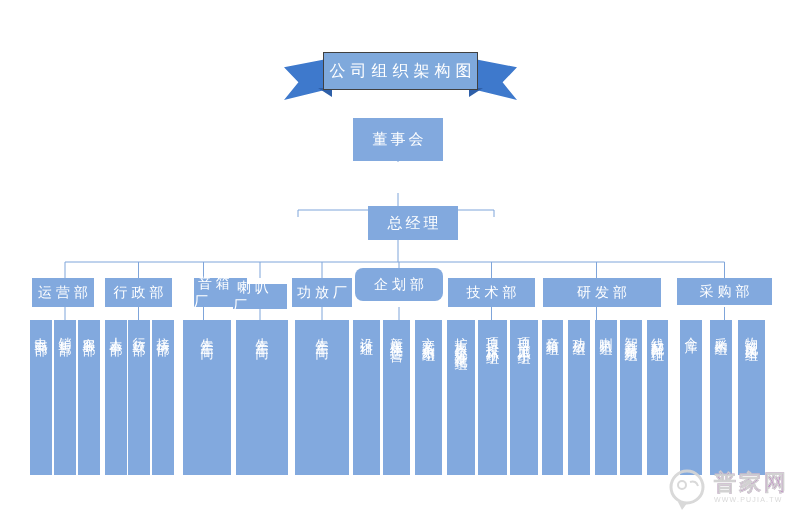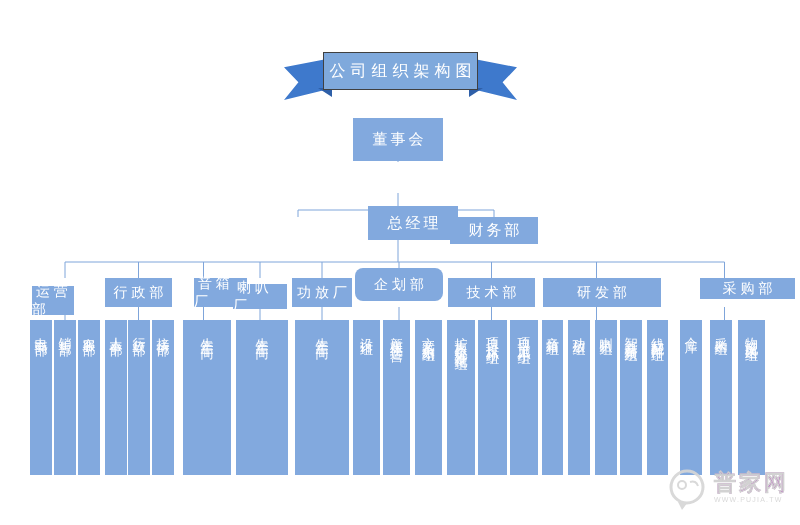--- a/index.html
+++ b/index.html
@@ -78,24 +78,23 @@
   <div class="banner">
     <div class="tail tail-left"></div>
     <div class="tail tail-right"></div>
     <div class="fold fold-left"></div>
     <div class="fold fold-right"></div>
     <div class="center">公司组织架构图</div>
   </div>
 
   <div class="node top" style="left:353px;top:118px;width:90px;height:43px;">董事会</div>
   <div class="node top" style="left:368px;top:162px;width:90px;height:34px;margin-top:44px;">总经理</div>
-  <div class="node top" style="left:450px;top:217px;width:88px;height:27px;">财务部</div>
 
   <div id="dept-layer">
-      <div class="node dept" style="left: 32px; top: 286px; width: 42px; height: 29px;">运营部</div>
+      <div class="node dept" style="left: 32px; top: 278px; width: 62px; height: 29px;">运营部</div>
       <div class="col" style="left: 30px; top: 320px; width: 22px; height: 155px;">
         <span>电商部</span>
       </div>
       <div class="col" style="left: 54px; top: 320px; width: 22px; height: 155px;">
         <span>销售部</span>
       </div>
       <div class="col" style="left: 78px; top: 320px; width: 22px; height: 155px;">
         <span>客服部</span>
       </div>
       <div class="node dept" style="left: 105px; top: 278px; width: 67px; height: 29px;">行政部</div>
@@ -149,21 +148,21 @@
       </div>
       <div class="col" style="left: 595px; top: 320px; width: 22px; height: 155px;">
         <span>喇叭组</span>
       </div>
       <div class="col" style="left: 620px; top: 320px; width: 22px; height: 155px;">
         <span>智能音频组</span>
       </div>
       <div class="col" style="left: 647px; top: 320px; width: 21px; height: 155px;">
         <span>线材配件组</span>
       </div>
-      <div class="node dept" style="left: 700px; top: 278px; width: 95px; height: 21px; text-align: right;">采购部</div>
+      <div class="node dept" style="left: 677px; top: 278px; width: 95px; height: 27px; text-align: right;">采购部</div>
       <div class="col" style="left: 680px; top: 320px; width: 22px; height: 155px;">
         <span>仓库</span>
       </div>
       <div class="col" style="left: 710px; top: 320px; width: 22px; height: 155px;">
         <span>采购组</span>
       </div>
       <div class="col" style="left: 738px; top: 320px; width: 27px; height: 155px;">
         <span>物流配送组</span>
       </div>
     </div>

